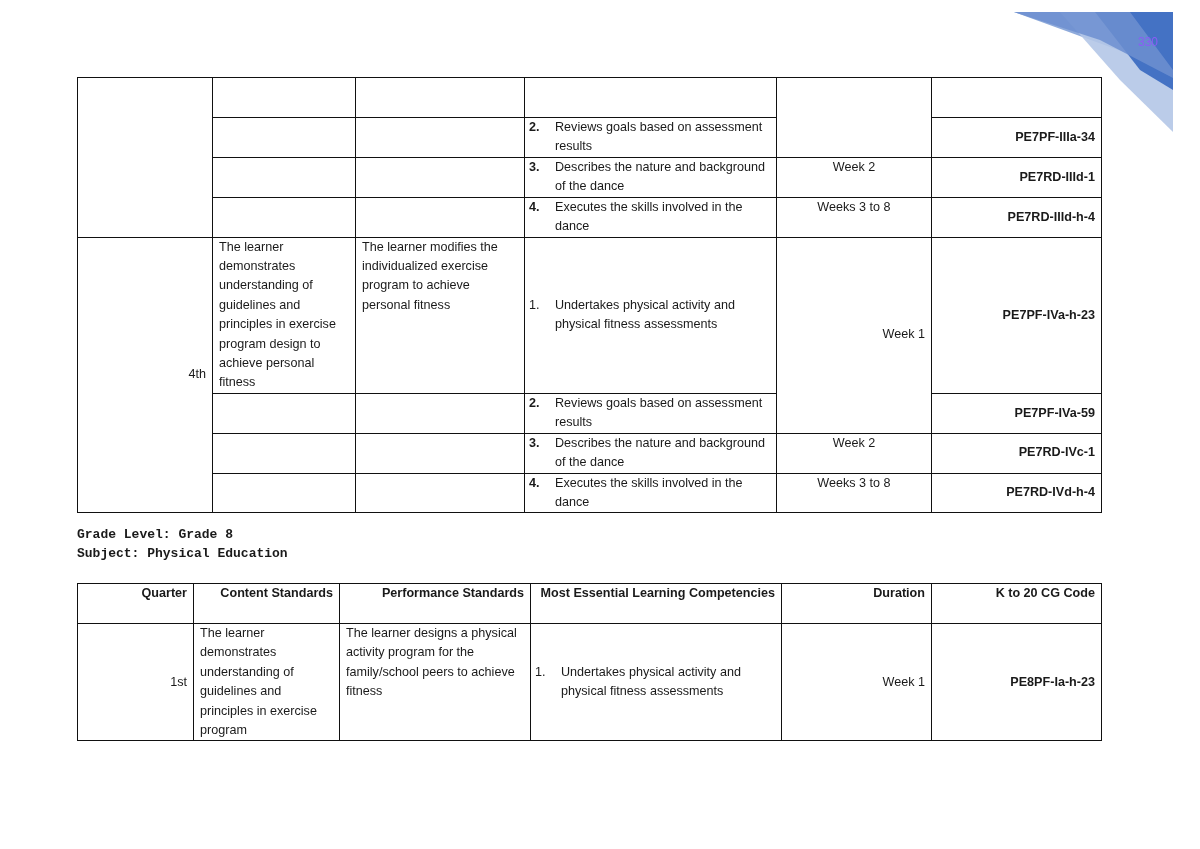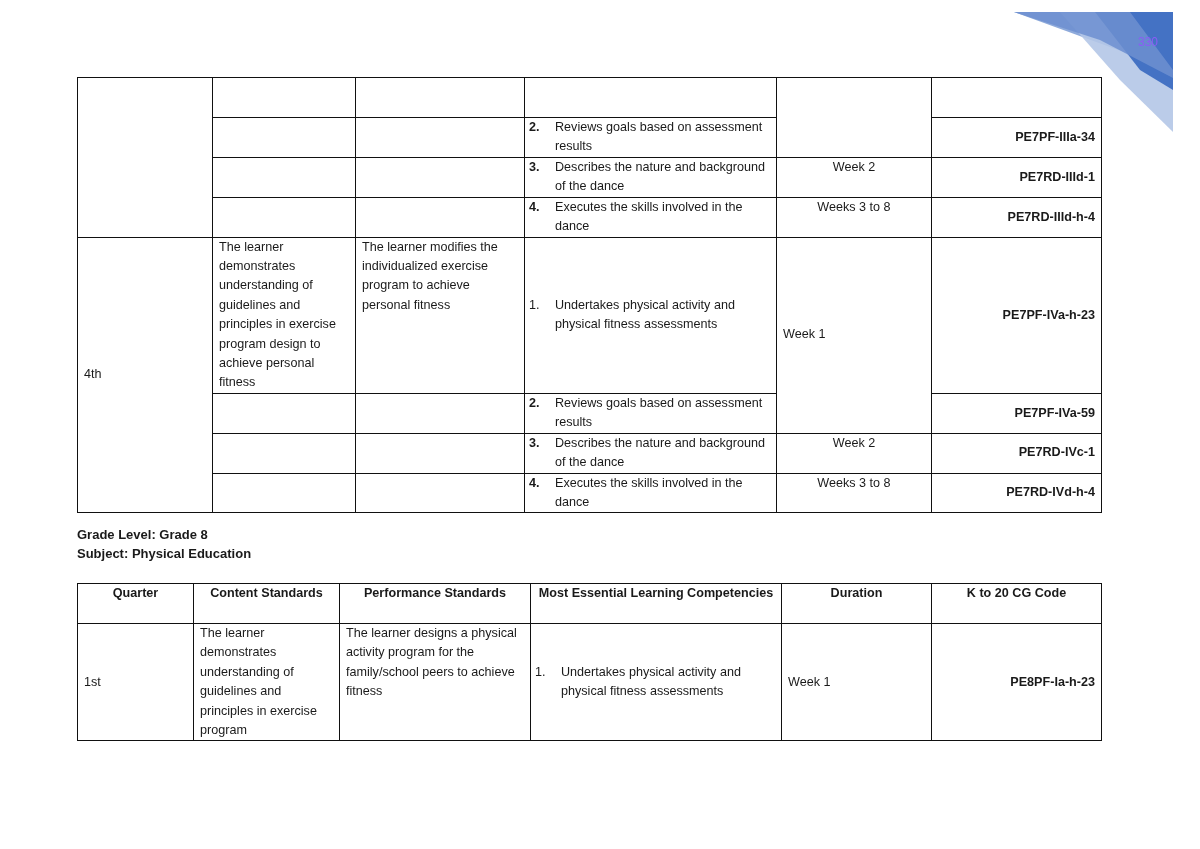--- a/index.html
+++ b/index.html
@@ -1,27 +1,27 @@
 <!DOCTYPE html>
 <html><head>
 <meta charset="utf-8">
 <style>
   html, body { margin:0; padding:0; background:#ffffff; }
   body { width:1200px; height:849px; position:relative; overflow:hidden; font-family:"Liberation Sans", sans-serif; color:#1a1a1a; }
   .corner { position:absolute; right:0; top:0; width:200px; height:140px; }
   .page-num { position:absolute; left:1138px; top:35px; font-size:12px; color:#8b5cf6; }
   table { position:absolute; border-collapse:collapse; table-layout:fixed; font-size:12.6px; line-height:19.4px; }
   td, th { border:1.6px solid #111; padding:0 6px; vertical-align:top; }
-  .center { text-align:left; vertical-align:middle; }
+  .center { text-align:right; vertical-align:middle; }
   .code { font-weight:bold; text-align:right; vertical-align:middle; }
   .comp { padding-left:30px;margin-top:29px; }
   .num { display:inline-block; width:26px; margin-left:-26px; text-align:left; }
   .bold-num .num { font-weight:bold; }
-  th { font-weight:bold; text-align:center; vertical-align:top; font-size:12.6px; }
-  .meta { position:absolute; left:77px; font-weight:bold; font-size:13px; }
+  th { font-weight:bold; text-align:right; vertical-align:top; font-size:12.6px; }
+  .meta { position:absolute; left:77px; font-weight:bold; font-size:13px;font-family:Liberation Mono, monospace; }
   #t1 { left:77px; top:77px; width:1024px; }
   #t2 { left:77px; top:583px; width:1024px; }
 </style>
 </head>
 <body>
 
 <svg class="corner" viewBox="0 0 200 140">
   <polygon points="14,12 173,12 173,70" fill="#8eaadb"></polygon>
   <polygon points="60,12 173,12 173,132 120,80" fill="#b4c7e7" opacity="0.9"></polygon>
   <polygon points="95,12 173,12 173,90 140,70" fill="#4472c4"></polygon>

